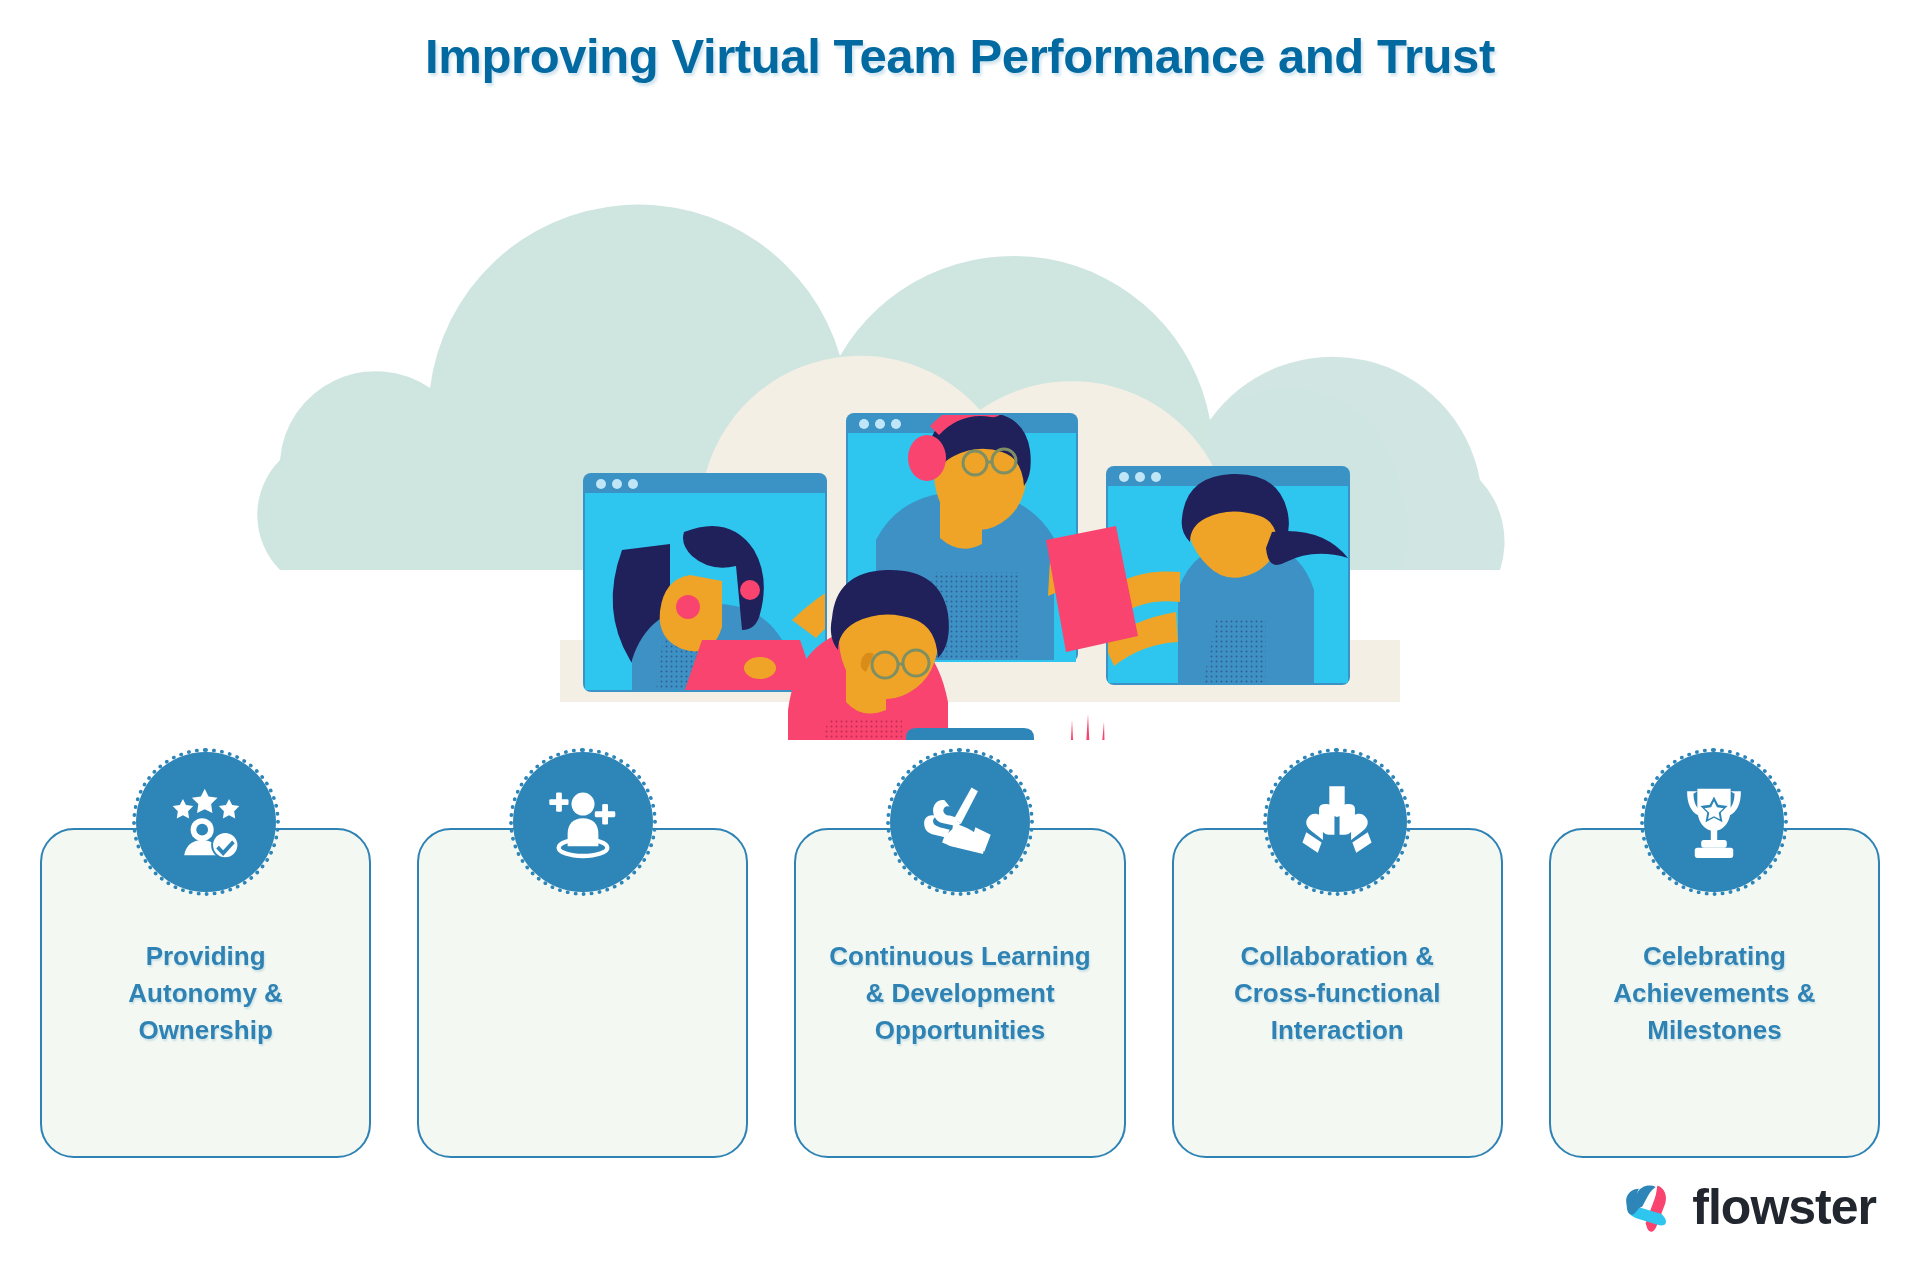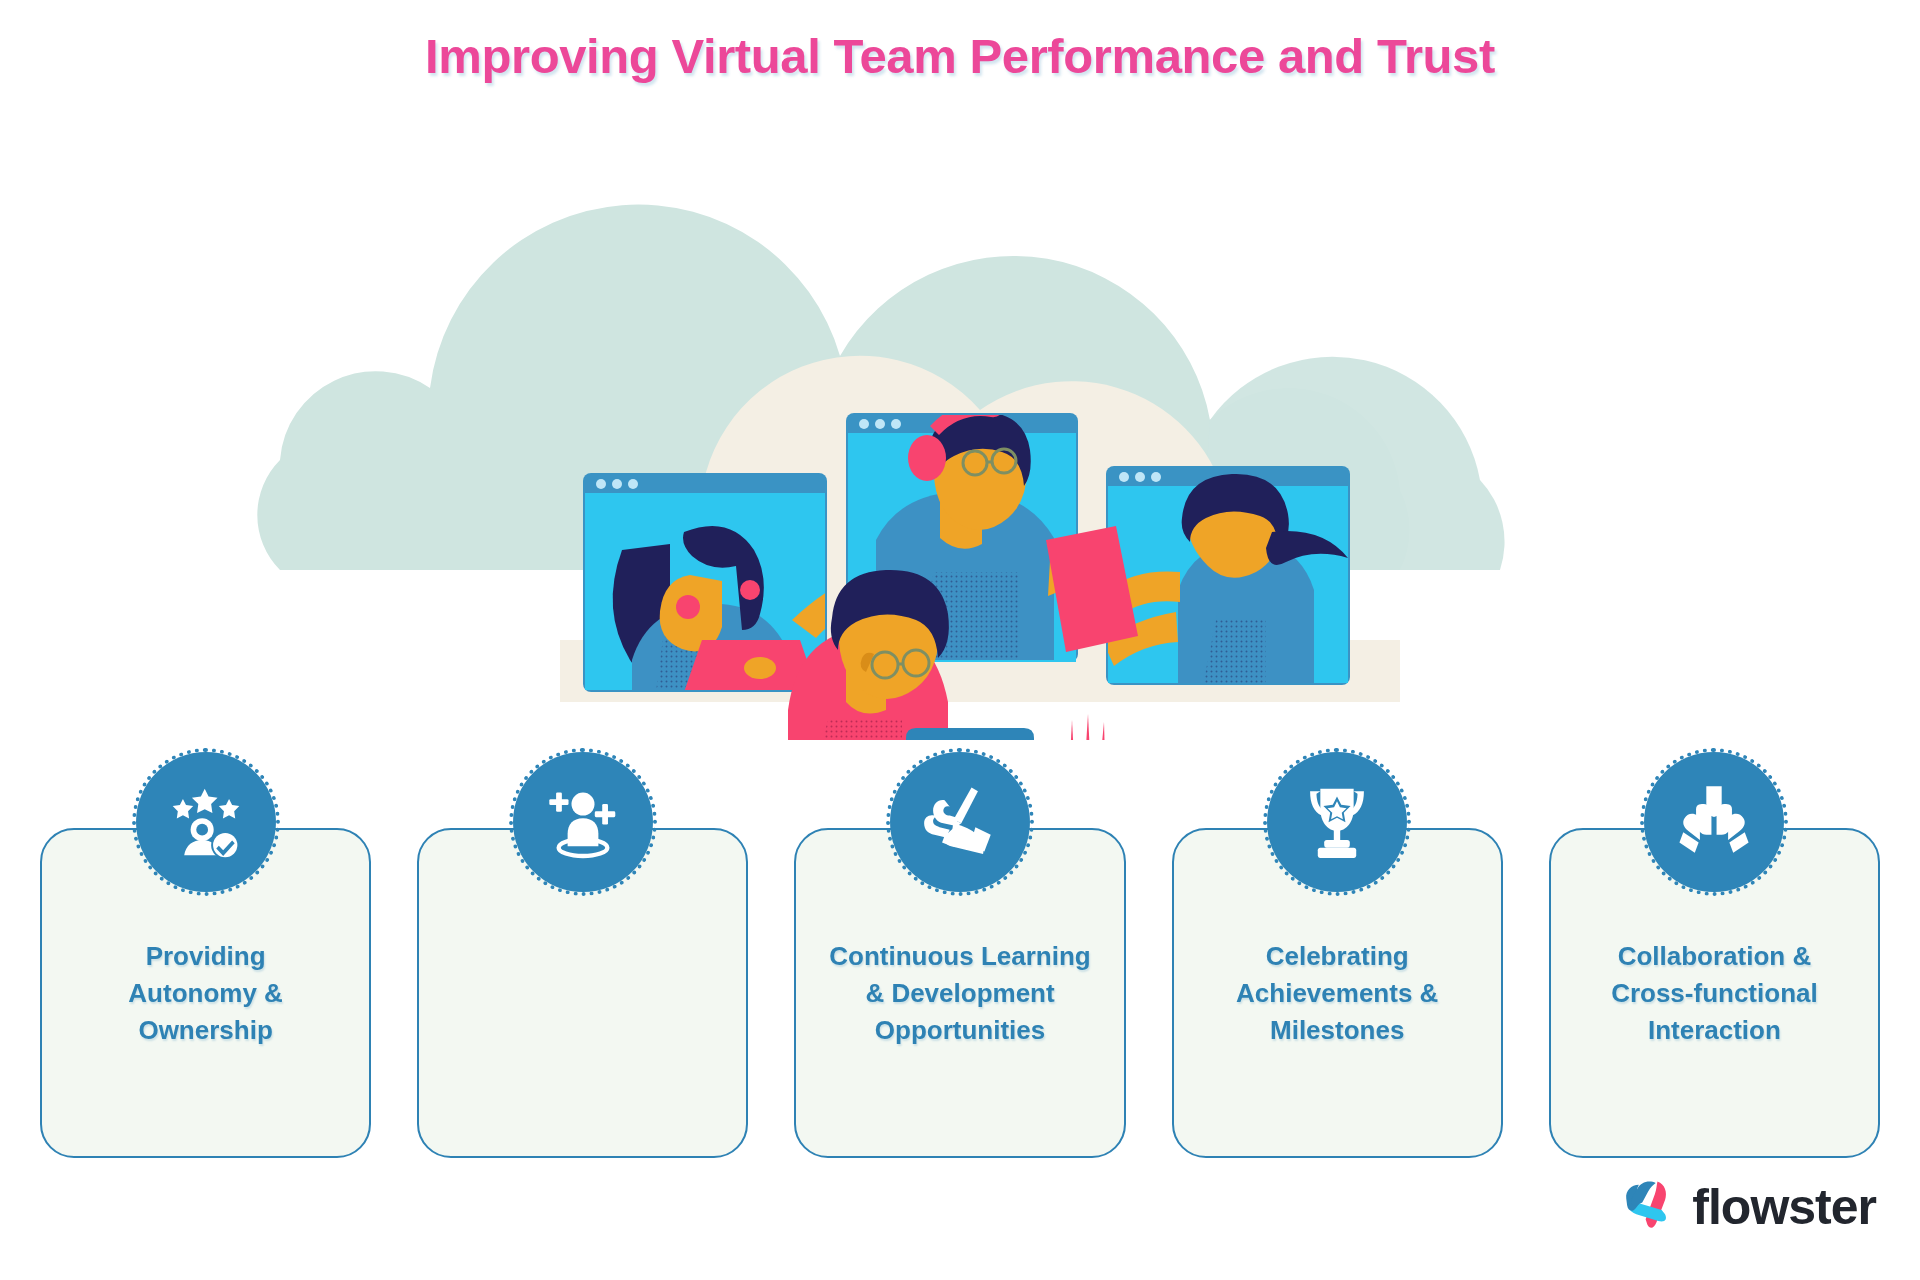--- a/index.html
+++ b/index.html
@@ -20,21 +20,21 @@
   .page-title {
     position: absolute;
     top: 28px;
     left: 0;
     width: 1920px;
     text-align: center;
     font-family: "Liberation Sans", sans-serif;
     font-size: 49px;
     font-weight: bold;
     letter-spacing: -0.4px;
-    color: #ec4899;
+    color: #0369a1;
     text-shadow: 2px 3px 3px rgba(46,130,180,0.22);
   }
 
   
   .illustration {
     position: absolute;
     top: 120px;
     left: 0;
     width: 1920px;
     height: 620px;
@@ -102,21 +102,21 @@
     text-shadow: 1px 2px 2px rgba(46,130,180,0.20);
     white-space: pre-line;
   }
 
   
   .logo {
     position: absolute;
     right: 44px;
     bottom: 44px;
     display: flex;
-    align-items: flex-start;
+    align-items: flex-end;
     gap: 16px;
   }
   .logo-mark { width: 54px; height: 54px; }
   .logo-text {
     font-size: 50px;
     font-weight: bold;
     color: #22262e;
     letter-spacing: -1px;
   }
 </style>
@@ -323,50 +323,50 @@
       </svg>
     </div>
     <div class="card-text">Continuous Learning
 &amp; Development
 Opportunities</div>
   </div>
 
   <div class="card">
     <div class="card-badge">
       <svg viewBox="0 0 64 64" aria-hidden="true">
+        <path d="M26 4h12v14c0 6-3 10-6 10s-6-4-6-10z"></path>
+        <path d="M24 18c4 0 6 4 6 9v15h-4c-4 0-8-4-8-10V22c0-3 2-4 6-4z"></path>
+        <path d="M40 18c4 0 6 1 6 4v10c0 6-4 10-8 10h-4V27c0-5 2-9 6-9z"></path>
+        <path d="M17 26c3 1 4 4 4 8v12l-9-7c-4-3-5-7-3-10s5-4 8-3z"></path>
+        <path d="M47 26c3-1 6 0 8 3s1 7-3 10l-9 7V34c0-4 1-7 4-8z"></path>
+        <path d="M8 40l12 8-3 8-12-8z"></path>
+        <path d="M56 40l-12 8 3 8 12-8z"></path>
+      </svg>
+    </div>
+    <div class="card-text">Collaboration &amp;
+Cross-functional
+Interaction</div>
+  </div>
+
+  <div class="card">
+    <div class="card-badge">
+      <svg viewBox="0 0 64 64" aria-hidden="true">
         <path d="M19 6h26v16c0 10-6 17-13 17S19 32 19 22z"></path>
         <path d="M19 8h-8c0 10 3 16 9 19v-5c-3-3-4-8-4-12z"></path>
         <path d="M45 8h8c0 10-3 16-9 19v-5c3-3 4-8 4-12z"></path>
         <rect x="29.5" y="38" width="5" height="9"></rect>
         <rect x="22" y="46" width="20" height="6" rx="2"></rect>
         <rect x="17" y="52" width="30" height="8" rx="2"></rect>
         <path d="M32 12l3.3 6.6 7.3 1-5.3 5.2 1.3 7.3L32 28.6l-6.6 3.5 1.3-7.3-5.3-5.2 7.3-1z" fill="#2e85b8"></path>
         <path d="M32 15.8l2.3 4.6 5.1.8-3.7 3.6.9 5.1-4.6-2.4-4.6 2.4.9-5.1-3.7-3.6 5.1-.8z"></path>
       </svg>
     </div>
     <div class="card-text">Celebrating
 Achievements &amp;
 Milestones</div>
-  </div>
-
-  <div class="card">
-    <div class="card-badge">
-      <svg viewBox="0 0 64 64" aria-hidden="true">
-        <path d="M26 4h12v14c0 6-3 10-6 10s-6-4-6-10z"></path>
-        <path d="M24 18c4 0 6 4 6 9v15h-4c-4 0-8-4-8-10V22c0-3 2-4 6-4z"></path>
-        <path d="M40 18c4 0 6 1 6 4v10c0 6-4 10-8 10h-4V27c0-5 2-9 6-9z"></path>
-        <path d="M17 26c3 1 4 4 4 8v12l-9-7c-4-3-5-7-3-10s5-4 8-3z"></path>
-        <path d="M47 26c3-1 6 0 8 3s1 7-3 10l-9 7V34c0-4 1-7 4-8z"></path>
-        <path d="M8 40l12 8-3 8-12-8z"></path>
-        <path d="M56 40l-12 8 3 8 12-8z"></path>
-      </svg>
-    </div>
-    <div class="card-text">Collaboration &amp;
-Cross-functional
-Interaction</div>
   </div>
 
 </div>
 
 <div class="logo">
   <svg class="logo-mark" viewBox="0 0 64 64">
     <path d="M42 4c9 3 12 13 9 22l-10 26c-3 8-8 9-11 3l-2-6 11-30c2-6 2-11 3-15z" fill="#f8446f"></path>
     <path d="M8 22C4 31 8 40 17 43l26 8c8 2 11-2 8-8l-4-5-30-9c-6-2-8-5-9-7z" fill="#2ec6ef"></path>
     <path d="M20 8c-9 0-16 7-15 16l1 8c1 7 6 9 10 4l4-5-2-12c-1-5 1-9 2-11z" fill="#2e85b8"></path>
     <path d="M40 6C32 2 22 5 18 13l-6 11c-3 6 0 10 6 8l6-3 7-13c3-5 6-8 9-10z" fill="#2e85b8"></path>

